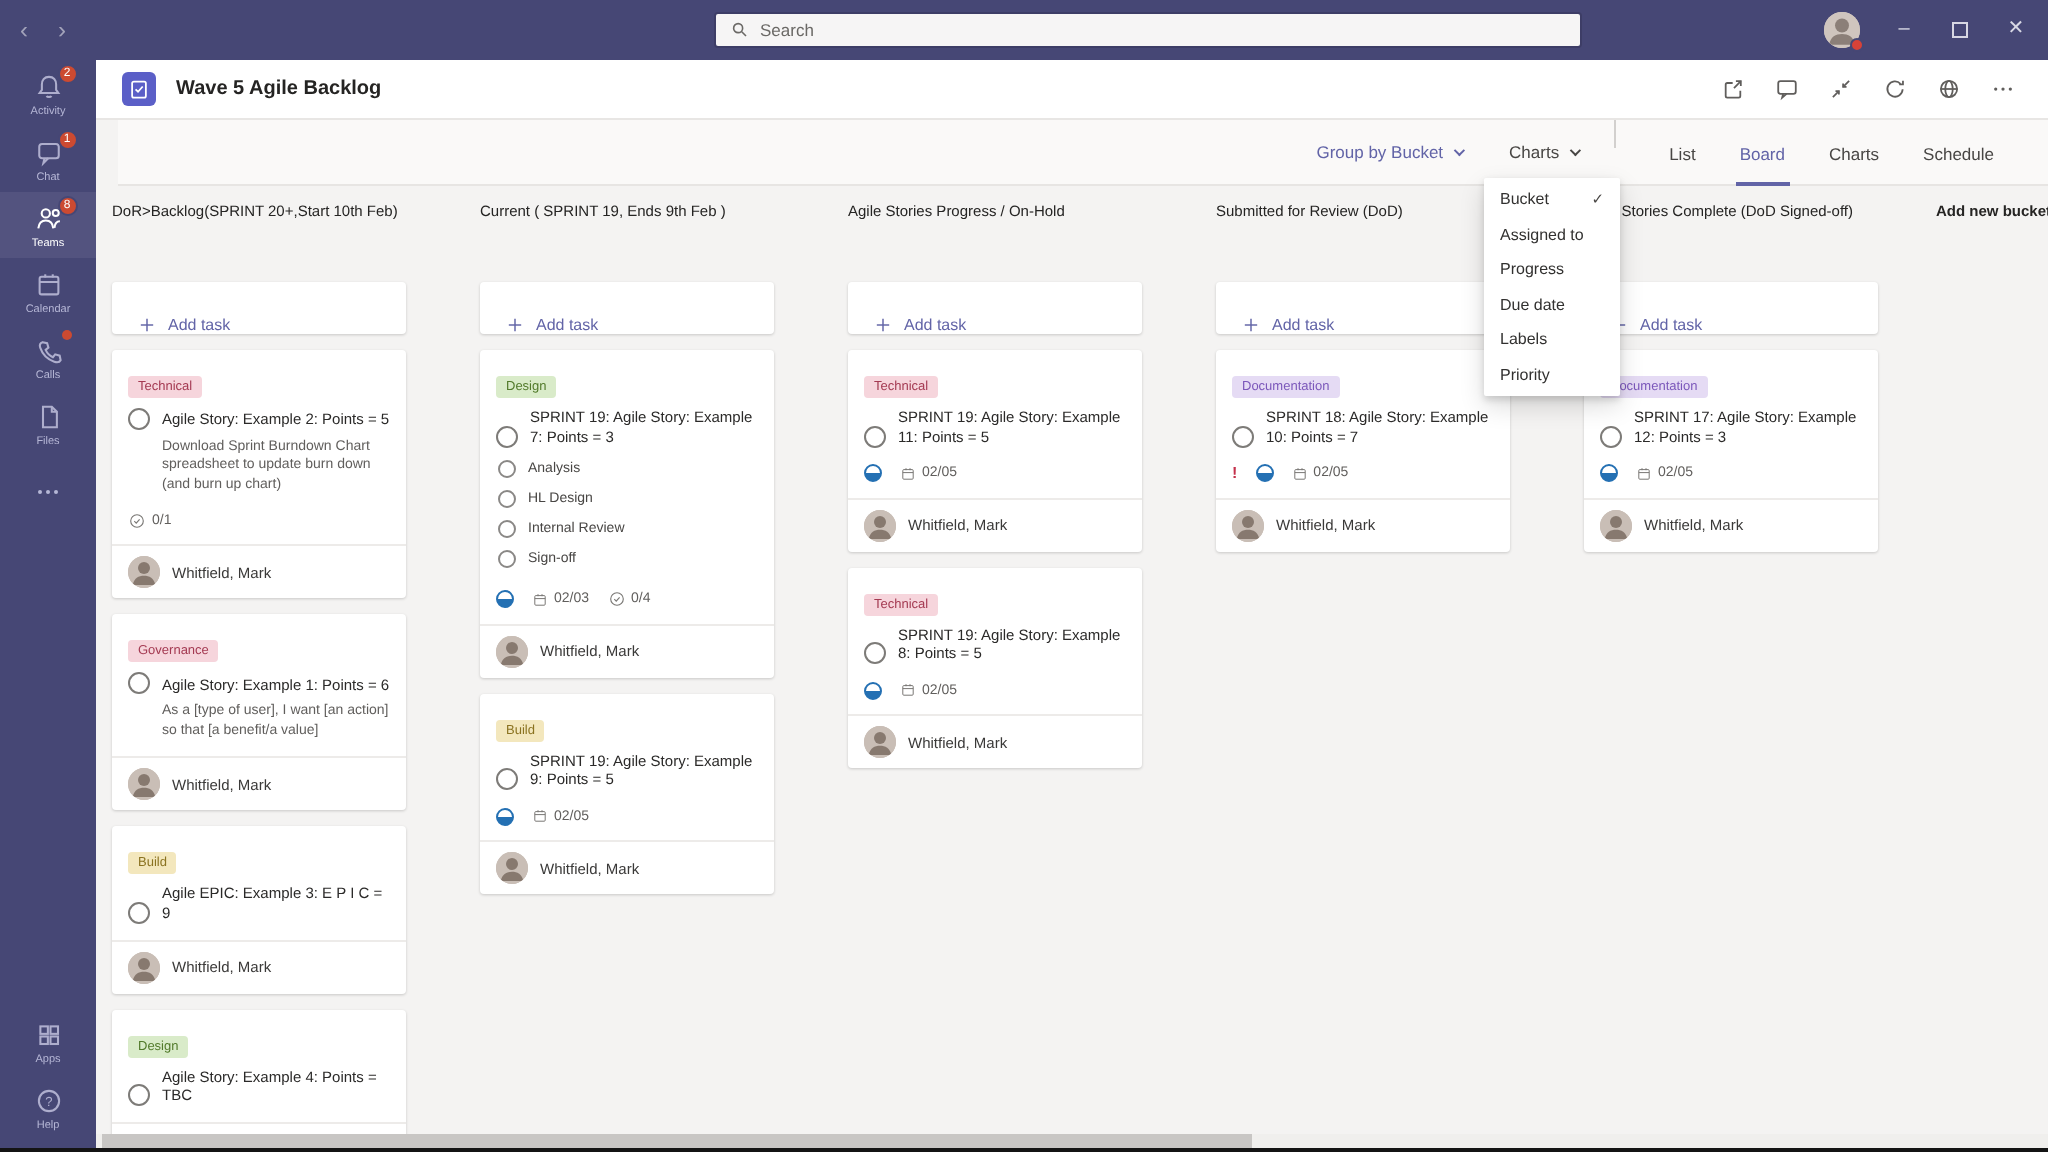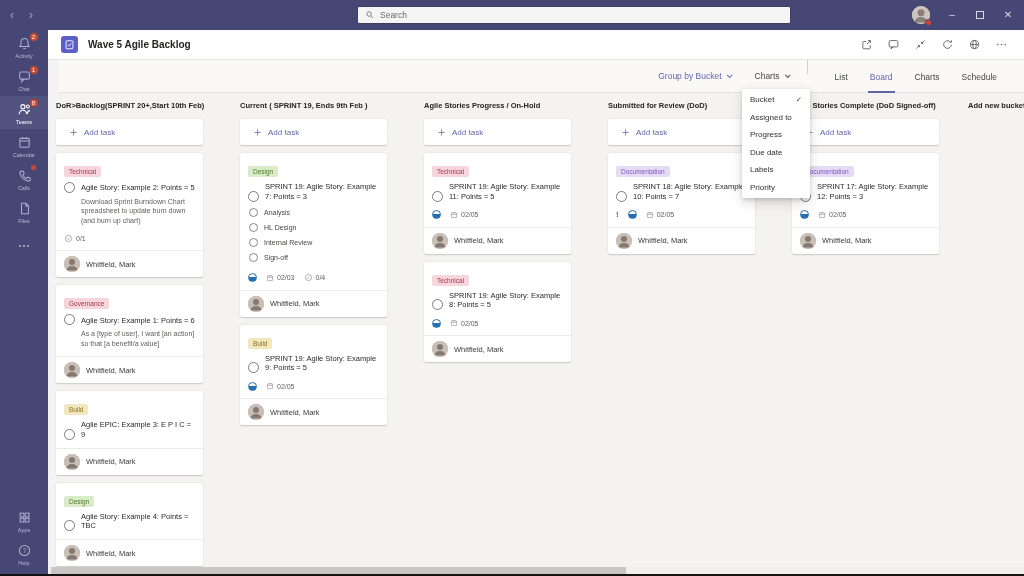--- a/index.html
+++ b/index.html
@@ -50,22 +50,22 @@
   .chev { width:4px; height:4px; border-right:1px solid currentColor; border-bottom:1px solid currentColor; transform:rotate(45deg) translateY(-1px); display:inline-block; }
   .filter { margin-left:24px; }
   .vdiv { width:1px; height:14px; background:#d2d0ce; margin:0 16px 0 18px; }
   .tab { position:relative; height:33px; display:flex; align-items:center; padding:0 11px; color:#484644; cursor:default; }
   .tab.active { color:#6264a7; }
   .tab.active::after { content:""; position:absolute; left:9px; right:9px; bottom:0; height:2px; background:#6264a7; }
 
   
   #board { position:absolute; left:48px; top:93px; width:976px; height:483px; background:#f4f3f2; overflow:hidden; z-index:5; }
   .bucket-col { position:absolute; top:8px; width:147px; display:flex; flex-direction:column; gap:8px; }
-  .bucket-name { font-size:7.5px; font-weight:bold; color:#252423; white-space:nowrap; margin-bottom:1px; }
-  .add-task { background:#fff; border-radius:2px; box-shadow:0 0.5px 1.5px rgba(0,0,0,.18); height:26px; display:flex; align-items:center; padding-left:13px; gap:6px; color:#6264a7; font-size:8px; cursor:default; }
+  .bucket-name { font-size:7.5px; font-weight:normal; color:#252423; white-space:nowrap; margin-bottom:23px; }
+  .add-task { background:#fff; border-radius:2px; box-shadow:0 0.5px 1.5px rgba(0,0,0,.18); height:26px; display:flex; align-items:flex-end; padding-left:13px; gap:6px; color:#6264a7; font-size:8px; cursor:default; }
   .add-task svg { stroke:#6264a7; stroke-width:1.3; }
   .card { background:#fff; border-radius:2px; box-shadow:0 0.5px 1.5px rgba(0,0,0,.18); padding:7px 8px 0 8px; }
   .card-label { display:inline-block; font-size:6.5px; padding:2px 5px; border-radius:2px; margin-bottom:5px; }
   .lbl-pink { background:#f6d5dc; color:#a43a52; }
   .lbl-yellow { background:#f3e7bd; color:#8a7220; }
   .lbl-green { background:#d9ebc9; color:#527a2b; }
   .lbl-lavender { background:#e5dbf4; color:#7b57ba; }
   .title-row { display:flex; gap:6px; align-items:flex-end; }
   .radio { flex:0 0 auto; width:11px; height:11px; border:1px solid #7d7b78; border-radius:50%; background:#fff; margin-top:0; }
   .card-title { font-size:7.5px; line-height:1.3; color:#2b2a29; }

